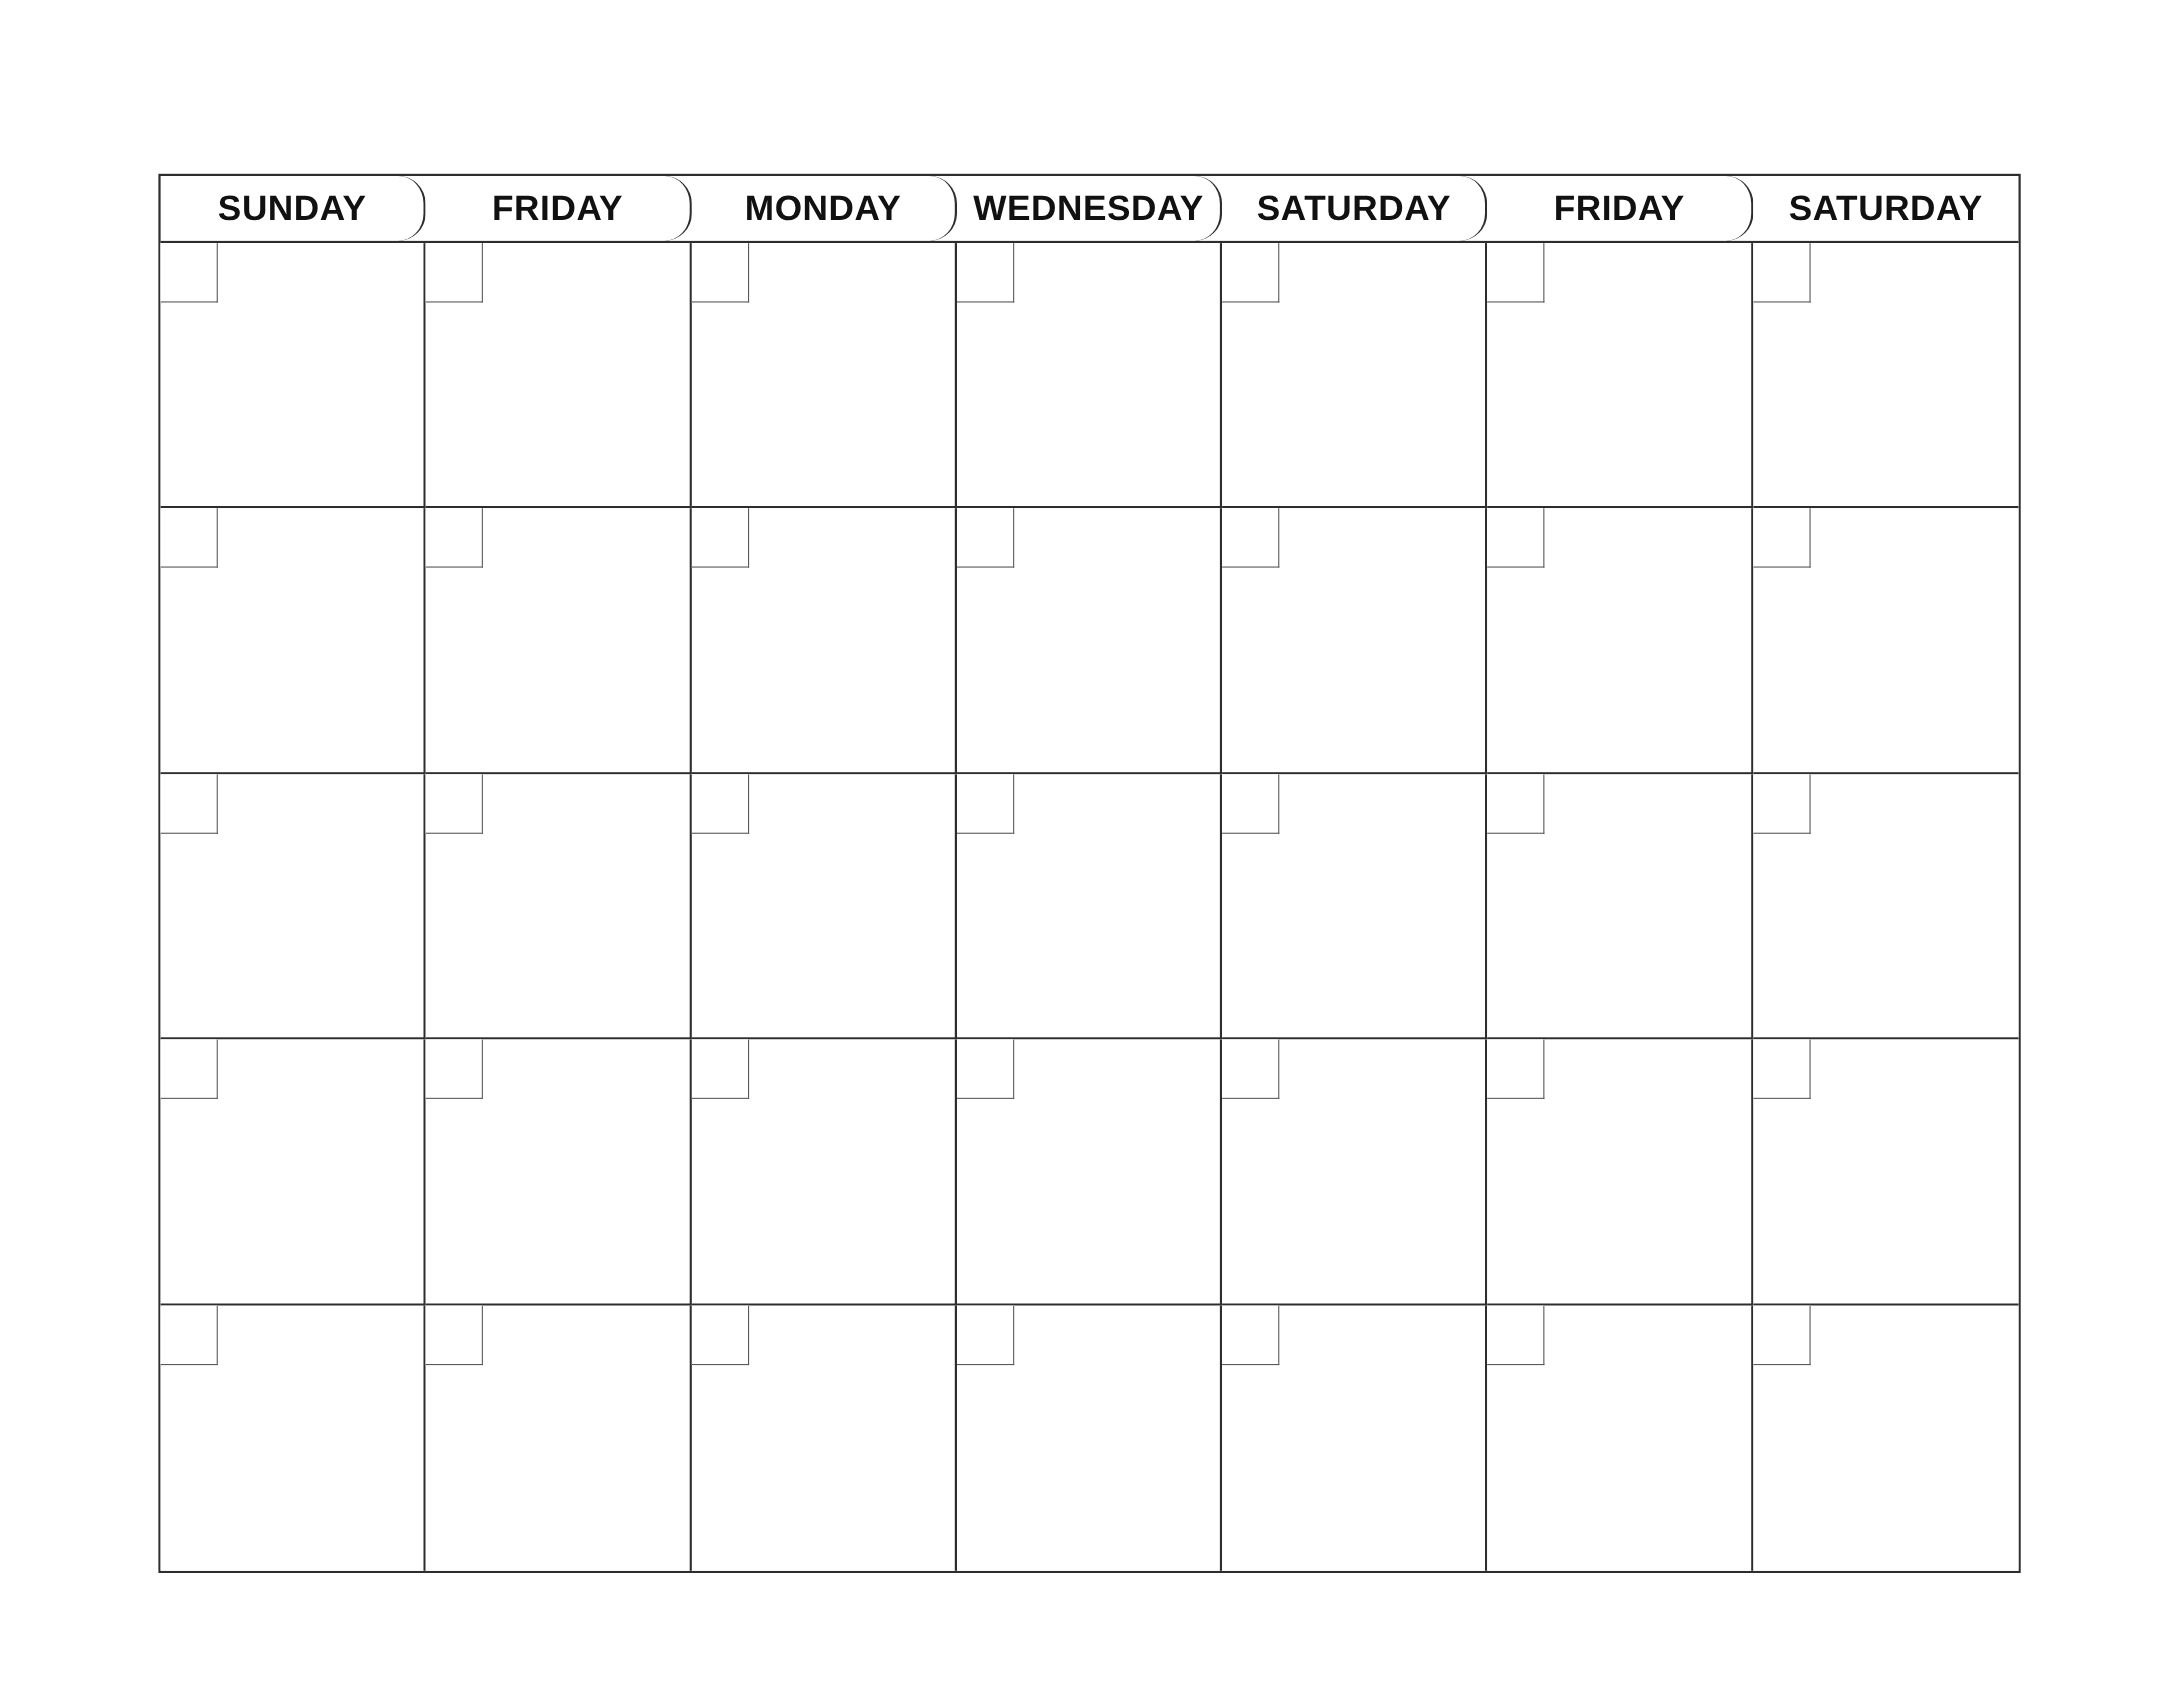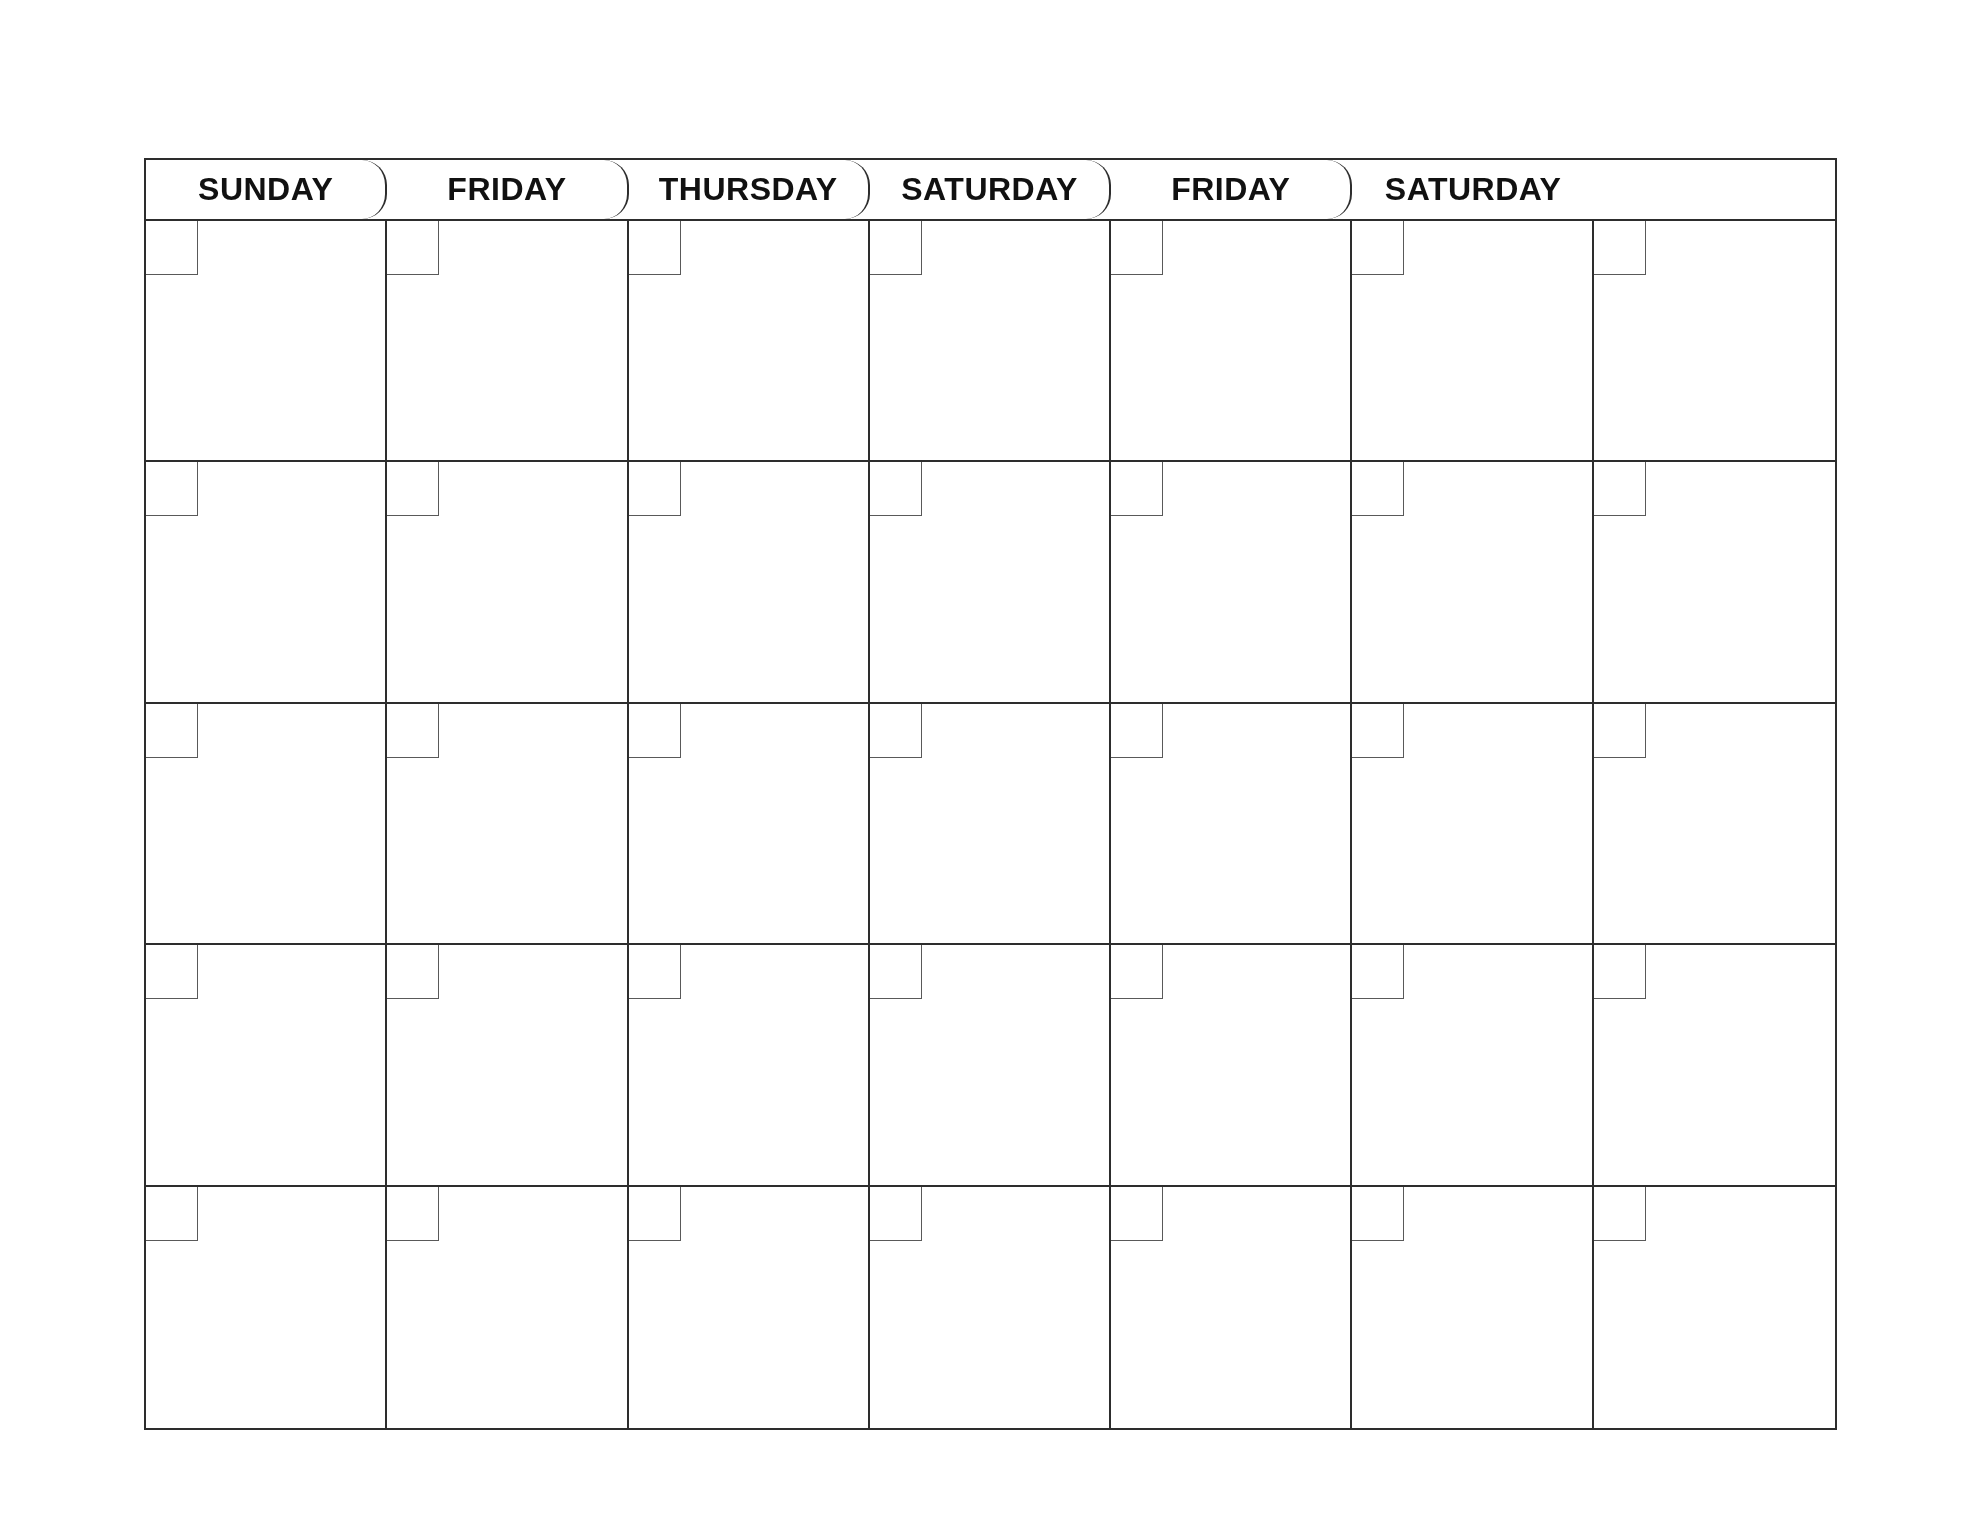--- a/index.html
+++ b/index.html
@@ -67,21 +67,22 @@
     background: var(--bg, #ffffff);
   }
 </style>
 </head>
 <body>
 
 <div class="calendar">
   <div class="header-row">
       <div class="header-cell">SUNDAY</div>
       <div class="header-cell">FRIDAY</div>
-      <div class="header-cell">THURSDAY</div>
+      <div class="header-cell">MONDAY</div>
+      <div class="header-cell">WEDNESDAY</div>
       <div class="header-cell">SATURDAY</div>
       <div class="header-cell">FRIDAY</div>
       <div class="header-cell">SATURDAY</div>
     </div>
   <div class="body-grid">
       <div class="day-cell">
     <span class="date-box"></span>
   </div>
       <div class="day-cell">
     <span class="date-box"></span>

